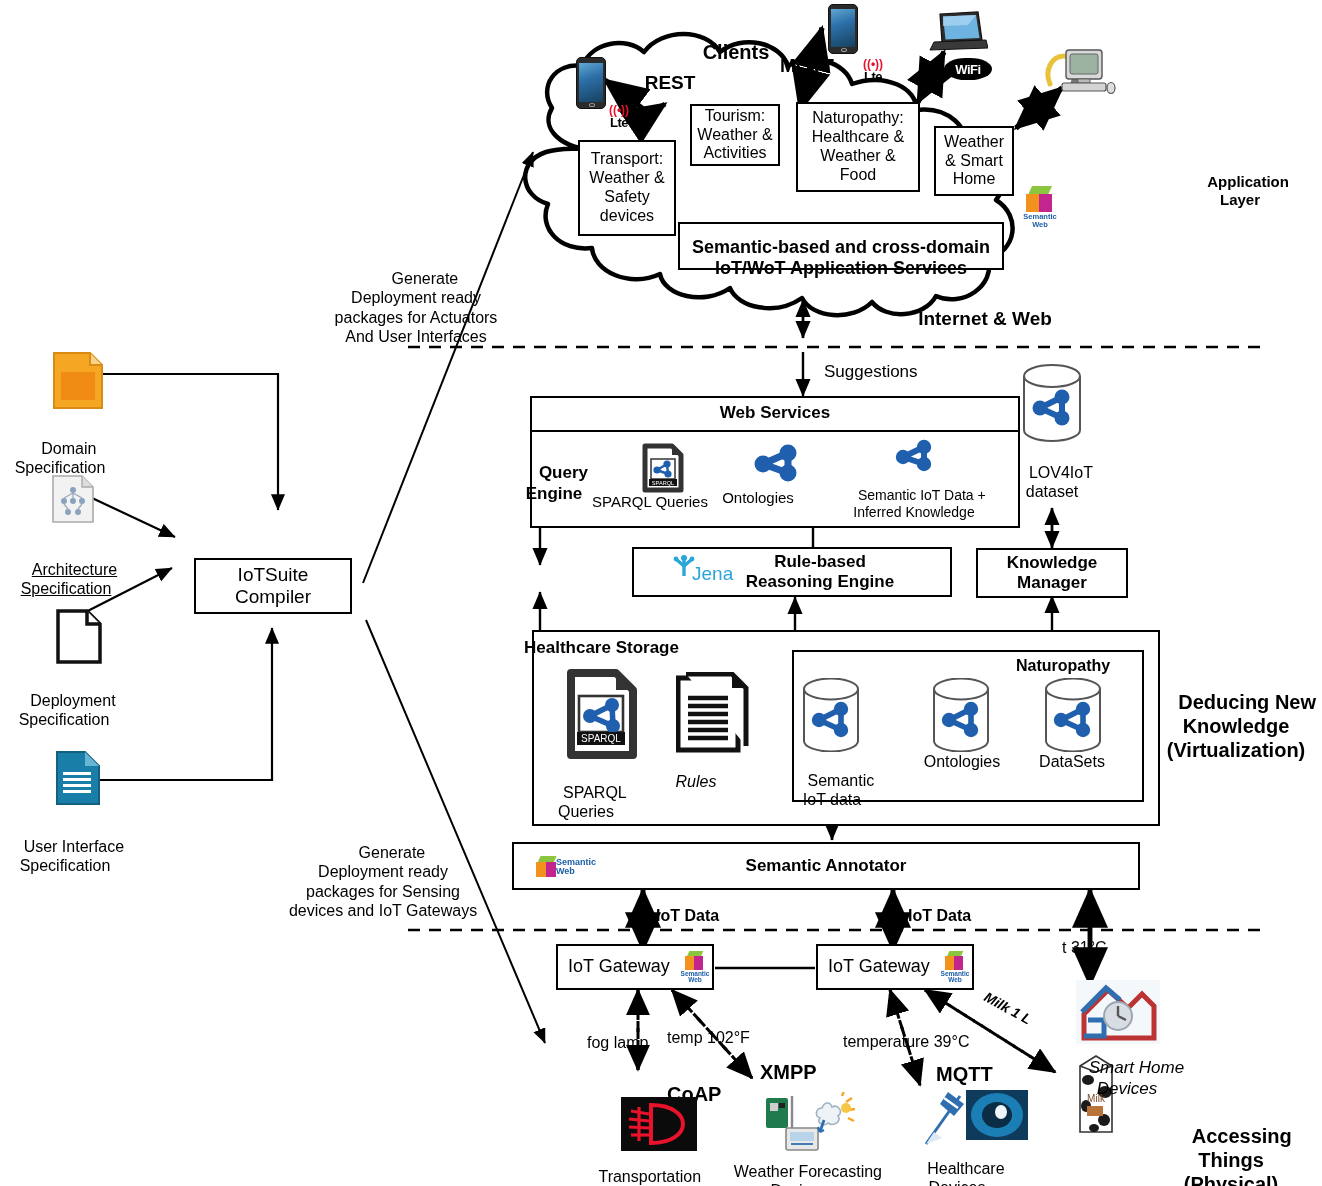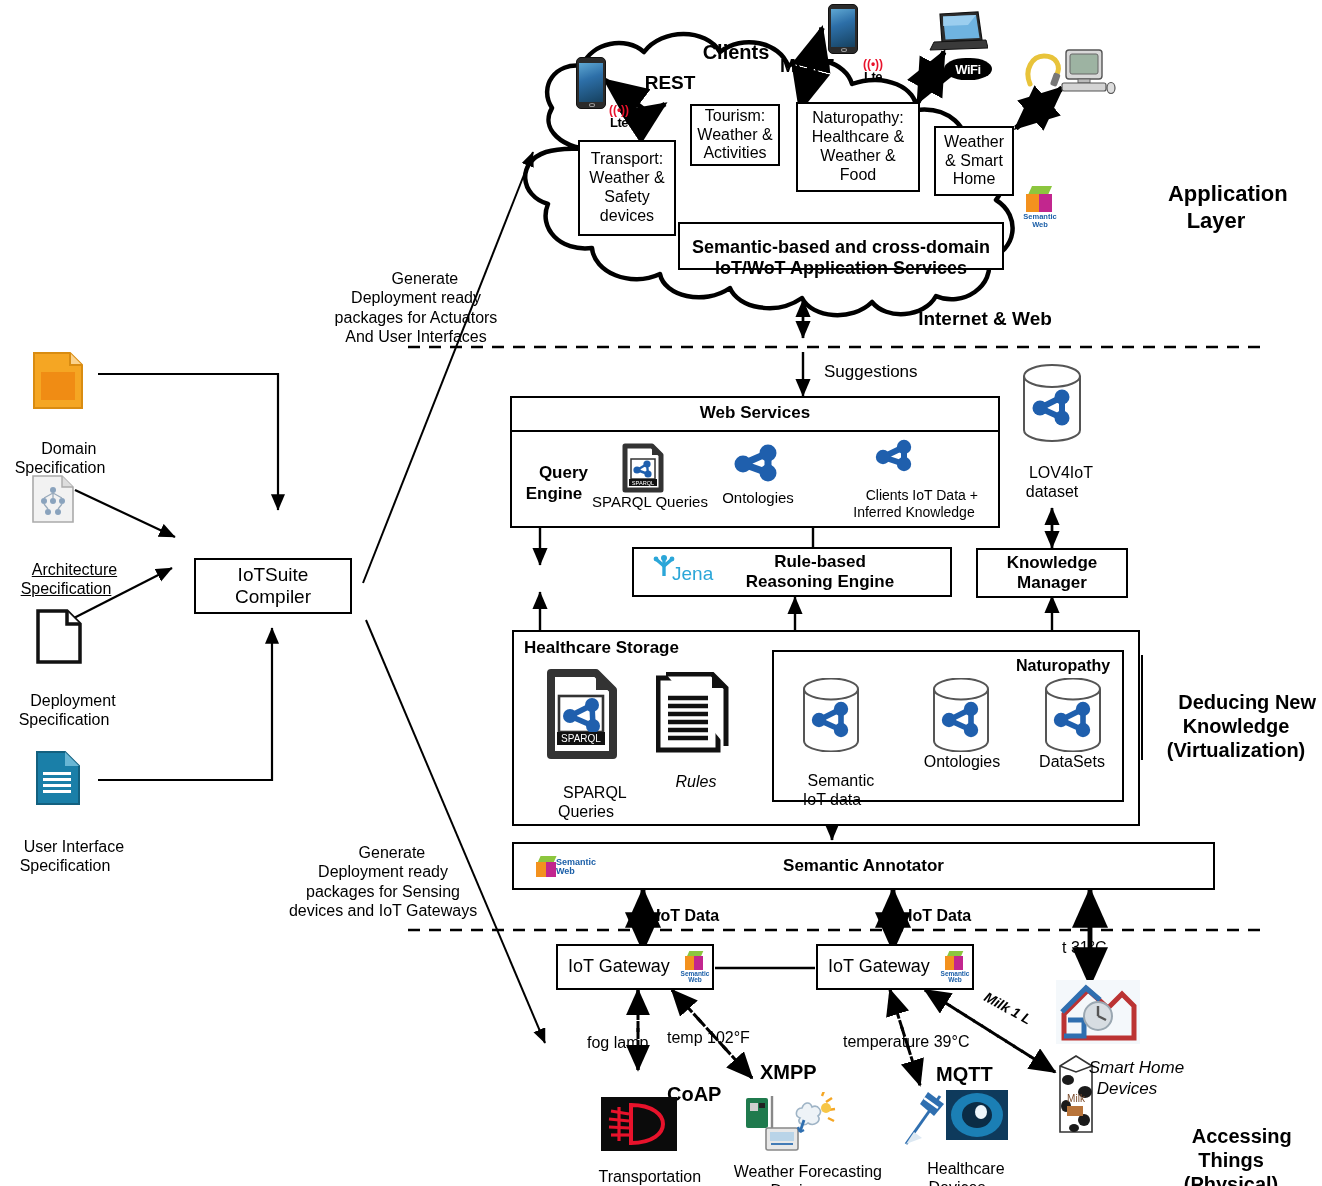--- a/index.html
+++ b/index.html
@@ -8,21 +8,21 @@
     color:#000;
     -webkit-font-smoothing:antialiased;
   }
   #canvas{
     position:relative;
     width:1322px;
     height:1186px;
     overflow:hidden;
     background:#fff;
   }
-  .abs{position:absolute;}
+  .abs{position:absolute;margin-left:20px;}
   .ctr{text-align:center;}
   .bold{font-weight:bold;}
   .box{
     position:absolute;
     border:2px solid #000;
     background:#fff;
     box-sizing:border-box;
     display:flex;
     align-items:center;
     justify-content:center;
@@ -251,21 +251,21 @@
       <span>Semantic</span><br>
       <span>Web</span>
     </div>
   </div>
 
   <div class="box bold" style="left:678px;top:222px;width:326px;height:48px;font-size:18px;">
     <span style="white-space:pre-line;margin-top:24px;">Semantic-based and cross-domain
 IoT/WoT Application Services</span>
   </div>
 
-  <div class="txt bold ctr" style="left:1136px;top:155px;width:160px;font-size:22px;">
+  <div class="txt bold ctr" style="left:1160px;top:155px;width:160px;font-size:15px;">
     <span style="white-space:pre-line;">Application
 Layer</span>
   </div>
   <div class="txt bold ctr" style="left:1152px;top:666px;width:168px;font-size:20px;">
     <span style="white-space:pre-line;">Deducing New
 Knowledge
 (Virtualization)</span>
   </div>
   <div class="txt bold ctr" style="left:1140px;top:1100px;width:182px;font-size:20px;">
     <span style="white-space:pre-line;">Accessing Things
@@ -384,21 +384,21 @@
 
   <div class="abs" style="left:872px;top:436px;">
     <svg viewBox="0 0 46 38" width="46" height="38">
       <path d="M11 21 L32 11 M11 21 L32 28 M32 11 L32 28" stroke="#1f5fad" stroke-width="6"></path>
       <circle cx="11" cy="21" r="7.2" fill="#1f5fad"></circle>
       <circle cx="32" cy="11" r="7.2" fill="#1f5fad"></circle>
       <circle cx="32" cy="28" r="7.2" fill="#1f5fad"></circle>
     </svg>
   </div>
   <div class="txt ctr" style="left:828px;top:470px;width:172px;font-size:14px;">
-    <span style="white-space:pre-line;">Clients IoT Data  +
+    <span style="white-space:pre-line;">Semantic IoT Data  +
 Inferred Knowledge</span>
   </div>
 
   <div class="cyl" style="left:1018px;top:364px;">
     <svg viewBox="0 0 68 78" width="68" height="78">
       <path d="M6 12 V66 A28 11 0 0 0 62 66 V12" fill="#fff" stroke="#555" stroke-width="2"></path>
       <ellipse cx="34" cy="12" rx="28" ry="11" fill="#fff" stroke="#555" stroke-width="2"></ellipse>
       <path d="M22 44 L44 33 M22 44 L44 54 M44 33 L44 54" stroke="#1f5fad" stroke-width="6"></path>
       <circle cx="22" cy="44" r="7.5" fill="#1f5fad"></circle>
       <circle cx="44" cy="33" r="7.5" fill="#1f5fad"></circle>
@@ -503,21 +503,21 @@
       <path d="M6 11 V63 A27 10.5 0 0 0 60 63 V11" fill="#fff" stroke="#555" stroke-width="2"></path>
       <ellipse cx="33" cy="11" rx="27" ry="10.5" fill="#fff" stroke="#555" stroke-width="2"></ellipse>
       <path d="M21 42 L43 31 M21 42 L43 52 M43 31 L43 52" stroke="#1f5fad" stroke-width="5.6"></path>
       <circle cx="21" cy="42" r="7.2" fill="#1f5fad"></circle>
       <circle cx="43" cy="31" r="7.2" fill="#1f5fad"></circle>
       <circle cx="43" cy="52" r="7.2" fill="#1f5fad"></circle>
     </svg>
   </div>
   <div class="txt ctr" style="left:1026px;top:752px;width:92px;font-size:16px;">DataSets</div>
 
-  <div class="box bold" style="left:512px;top:842px;width:703px;height:48px;font-size:17px;">
+  <div class="box bold" style="left:512px;top:842px;width:628px;height:48px;font-size:17px;">
     <span>Semantic Annotator</span>
   </div>
   <div class="swlogo" style="left:536px;top:850px;width:60px;height:34px;flex-direction:row;">
     <div class="cube" style="width:22px;height:22px;">
       <div class="top" style="left:3px;top:0;width:16px;height:7px;transform:skewX(-24deg);"></div>
       <div class="left" style="left:0;top:6px;width:10px;height:15px;"></div>
       <div class="right" style="left:10px;top:6px;width:10px;height:15px;"></div>
     </div>
     <div class="lbl" style="font-size:9px;margin-left:3px;text-align:left;line-height:1.05;">
       <span>Semantic</span><br>

